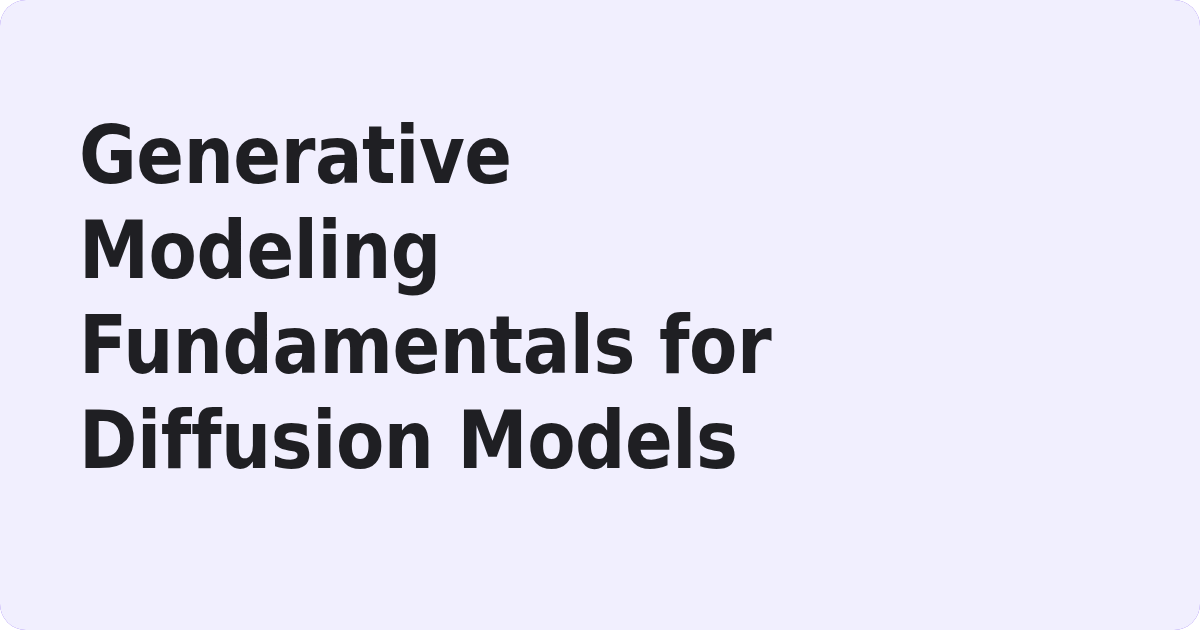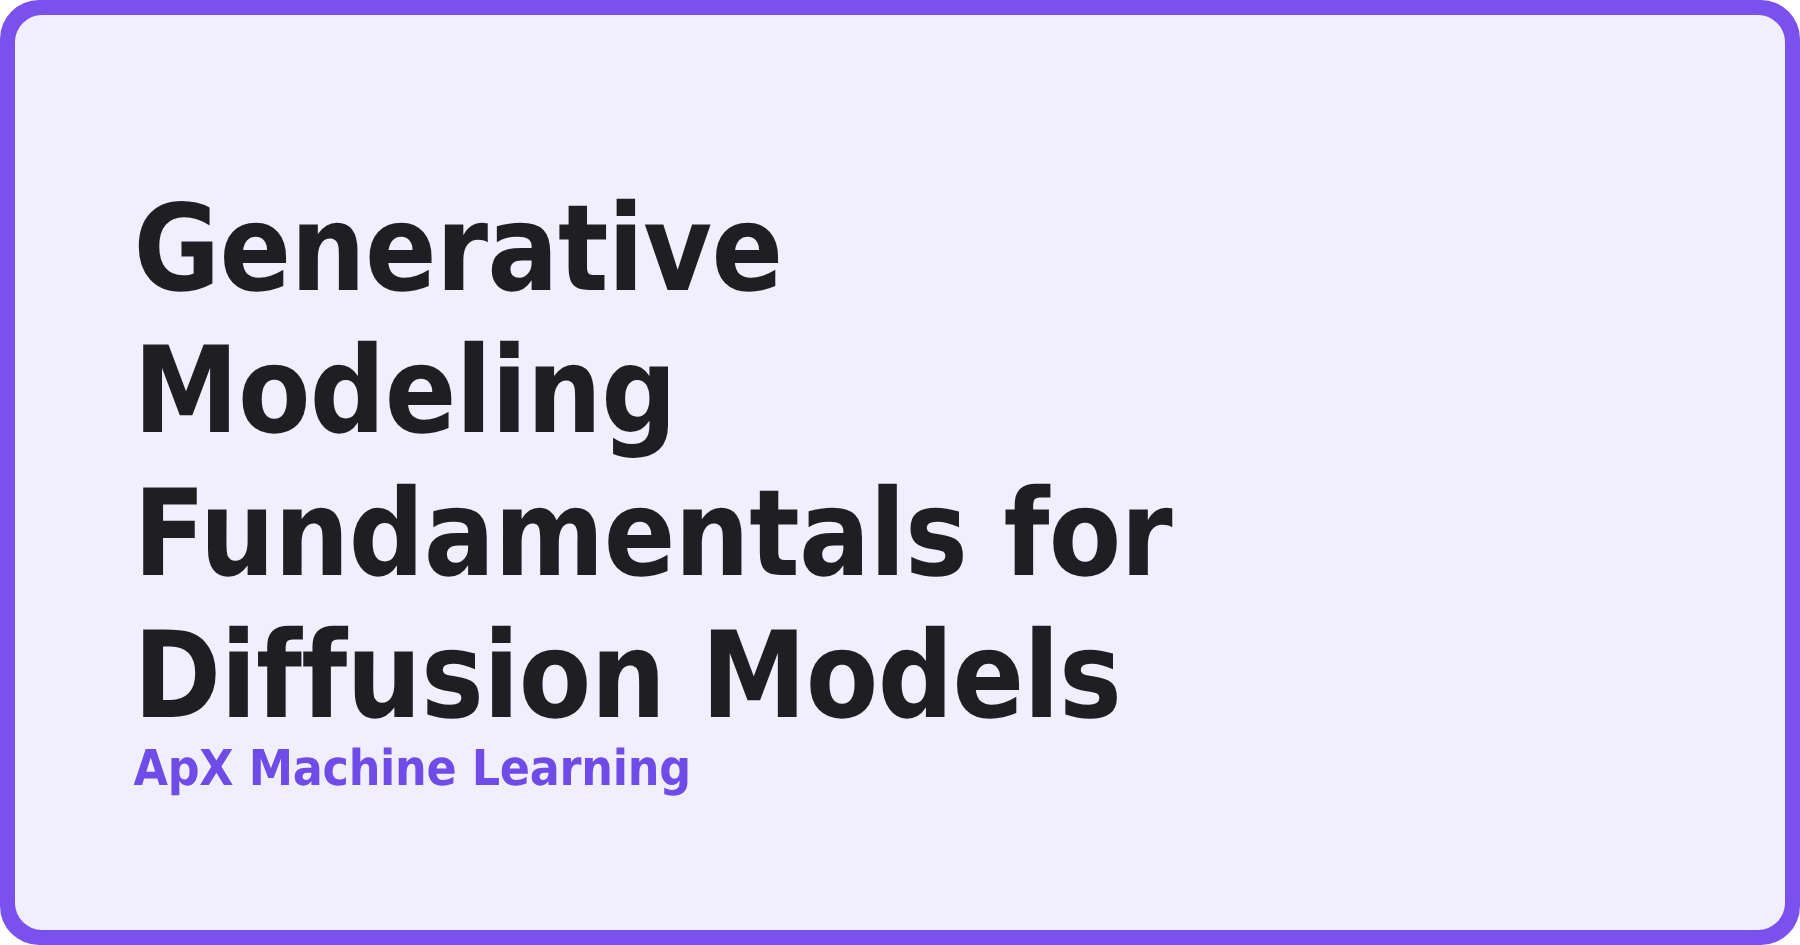--- a/index.html
+++ b/index.html
@@ -9,21 +9,20 @@
     background: #ffffff;
   }
 
   .card-frame {
     position: relative;
     width: 1200px;
     height: 630px;
     box-sizing: border-box;
     background: #7B51EE;
     border-radius: 26px;
-    padding: 10px;
     overflow: hidden;
     font-family: "DejaVu Sans", "Liberation Sans", sans-serif;
   }
 
   .card-surface {
     position: relative;
     width: 100%;
     height: 100%;
     box-sizing: border-box;
     background: #F1EFFE;
@@ -85,19 +84,16 @@
 <div class="card-frame">
   <div class="card-surface">
     <div class="card-content">
 
       <div class="title-block">
         <h1 class="headline">Generative Modeling
 Fundamentals for
 Diffusion Models</h1>
       </div>
 
-      <div class="subtitle-block">
-        <p class="subtitle">ApX Machine Learning</p>
-      </div>
 
     </div>
   </div>
 </div>
 
 </body></html>

